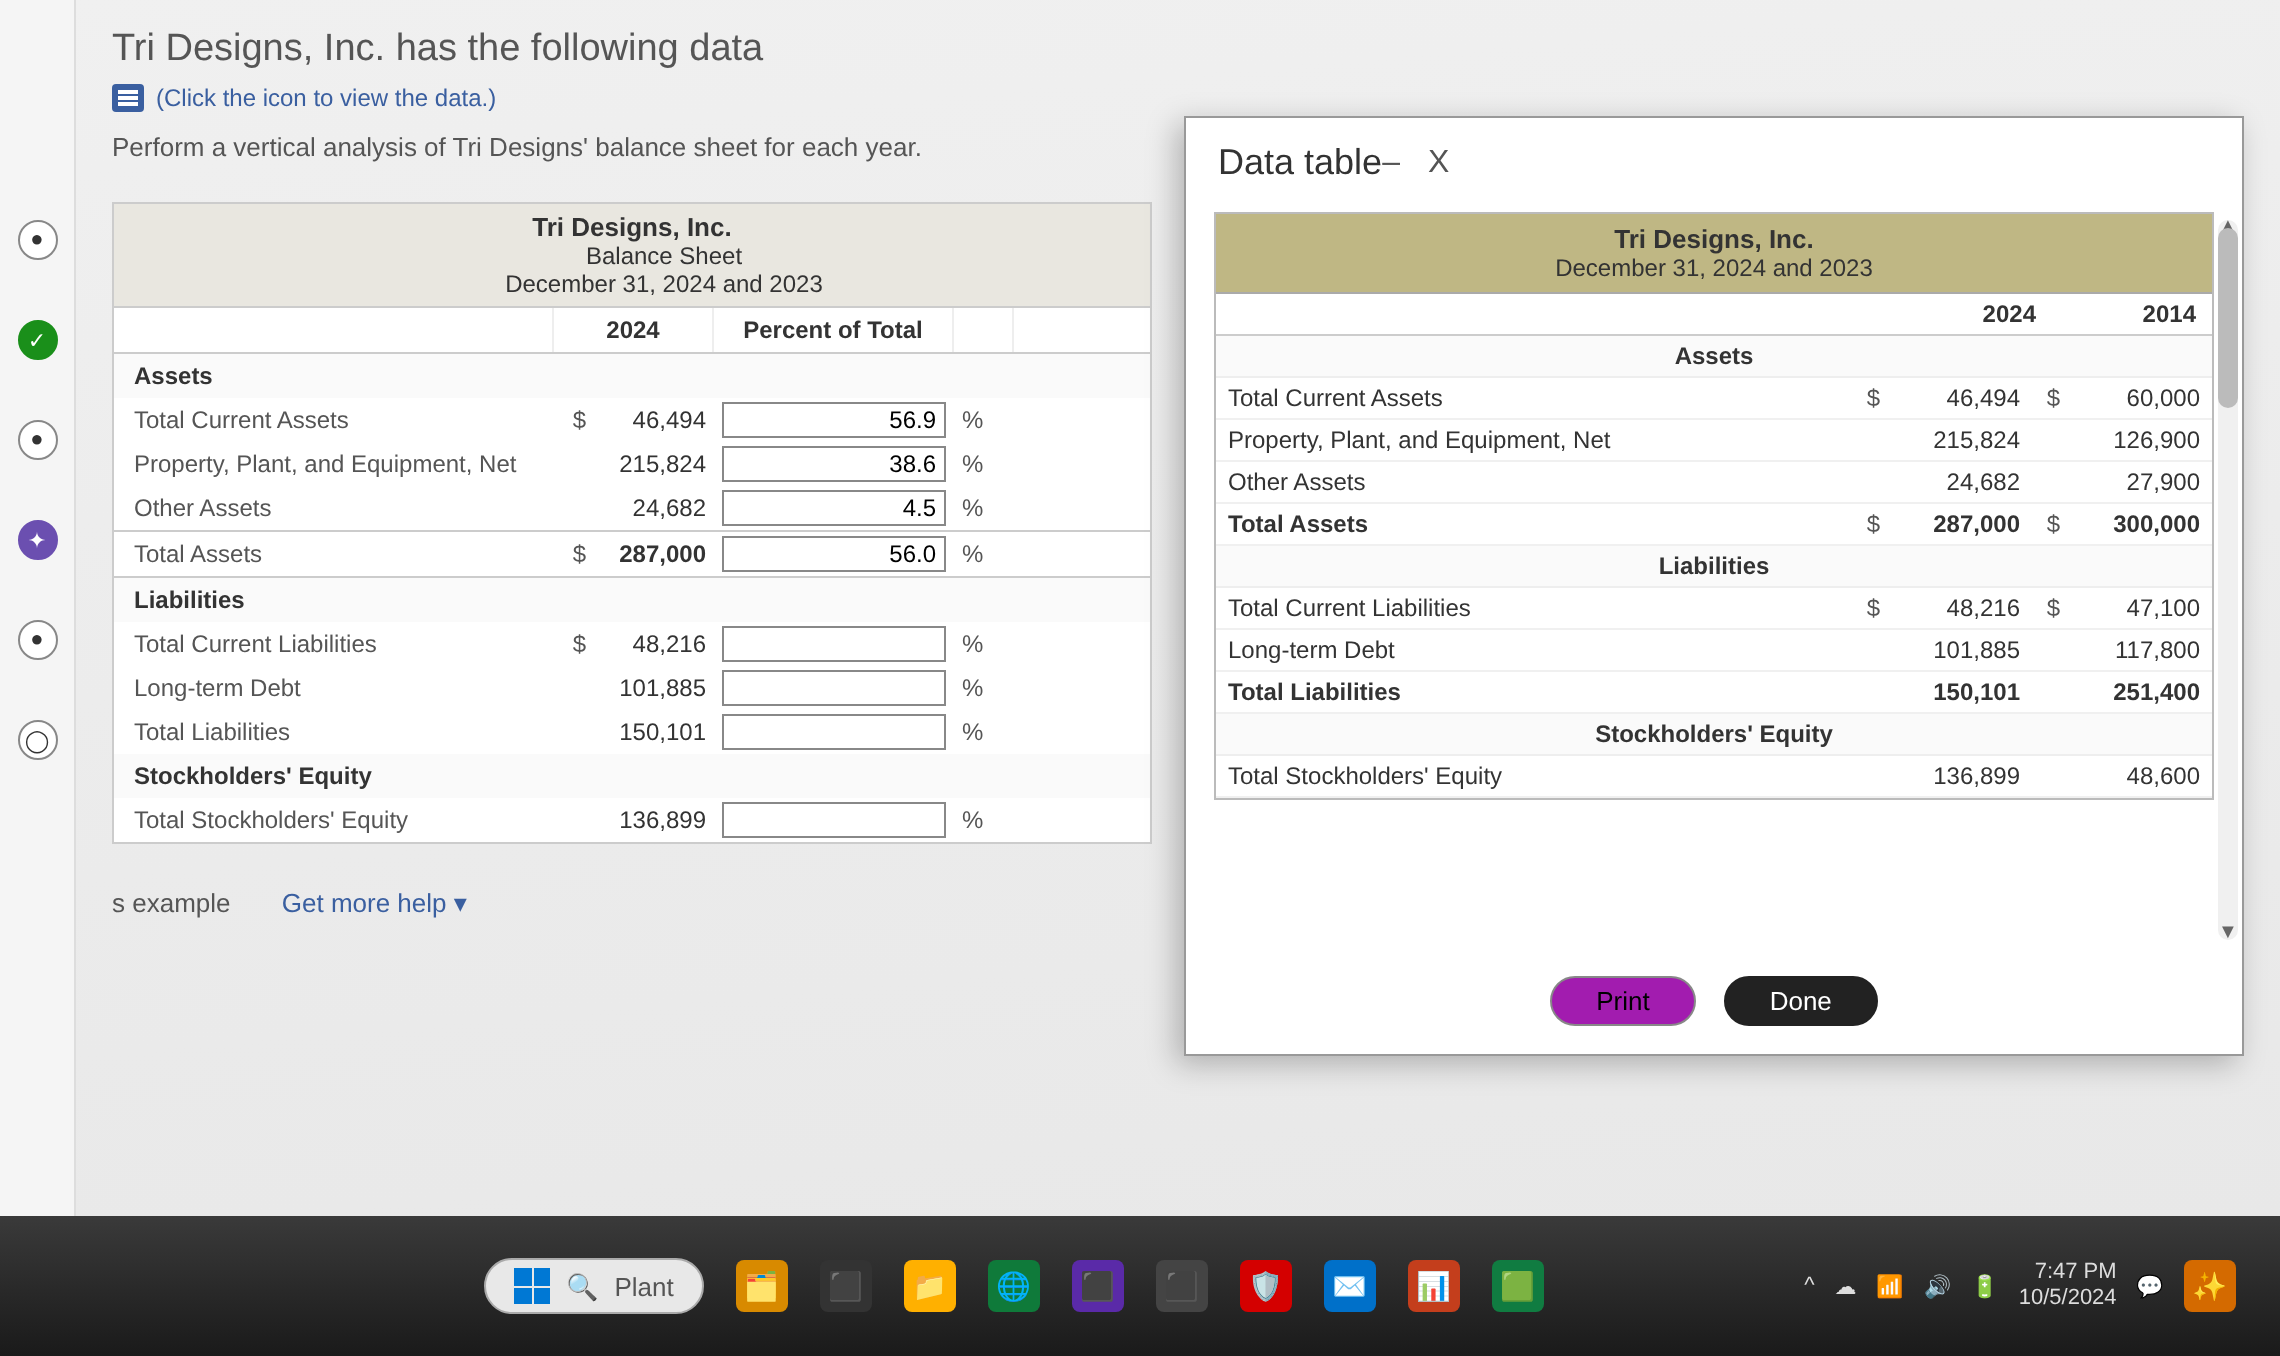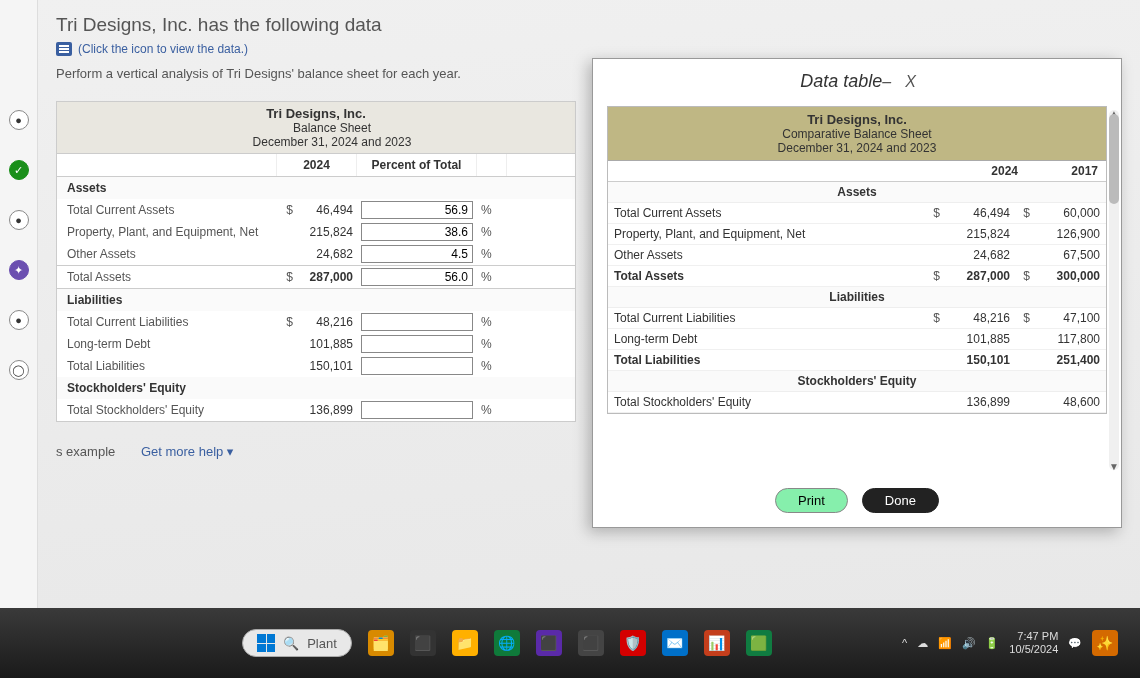--- a/index.html
+++ b/index.html
@@ -25,39 +25,39 @@
   .ws-row > div { padding:2px 4px; }
   .ws-label { text-align:left; color:#555; font-size:12px; padding-left:10px !important;}
   .ws-cur { text-align:right; color:#555;}
   .ws-amt { text-align:right; color:#333; }
   .ws-input { height:18px; border:1px solid #888; background:#fff; text-align:right; padding:0 4px; font-size:12px; width:100%;}
   .ws-pct { color:#555;}
   .helpbar { margin-top:22px; color:#3a5fa0; font-size:13px;}
 
   
   .modal { position:absolute; right:18px; top:58px; width:530px; height:470px; background:#fff; border:1px solid #999; box-shadow:-4px 4px 14px rgba(0,0,0,.25); display:flex; flex-direction:column;}
-  .modal-head { display:flex; align-items:center; justify-content:center; padding:12px 14px 8px 16px;font-style:italic;}
+  .modal-head { display:flex; align-items:center; justify-content:flex-start; padding:12px 14px 8px 16px;}
   .modal-title { font-size:18px; color:#333;}
   .modal-ctrls { display:flex; gap:14px; font-size:16px; color:#555;}
   .modal-body { flex:1; padding:6px 14px 6px 14px; overflow:auto; position:relative;}
   .modal-table { border:1px solid #bbb; }
   .mt-head { background:#bfb784; text-align:center; padding:5px 0; border-bottom:1px solid #aaa;}
   .mt-head div { font-size:13px; font-weight:bold;}
   .mt-sub { font-size:12px !important; font-weight:normal !important; }
   .mt-cols { display:grid; grid-template-columns: 1fr 80px 80px; border-bottom:1px solid #ccc; font-weight:bold; text-align:right;}
   .mt-cols > div { padding:3px 8px;}
   .mt-section { text-align:center; font-weight:bold; padding:3px 0; background:#fafafa; border-bottom:1px solid #eee;}
   .mt-row { display:grid; grid-template-columns: 1fr 20px 70px 20px 70px; border-bottom:1px solid #f0f0f0;}
   .mt-row > div { padding:3px 6px; font-size:12px;}
   .mt-lbl { text-align:left;}
   .mt-cur { text-align:right; color:#555;}
   .mt-val { text-align:right;}
   .mt-row.total .mt-val, .mt-row.total .mt-lbl { font-weight:bold; }
   .modal-foot { padding:8px 14px 14px; display:flex; justify-content:center; gap:14px;}
-  .btn { border:1px solid #888; border-radius:16px; padding:4px 22px; font-size:13px; background:#86efac;}
+  .btn { border:1px solid #888; border-radius:16px; padding:4px 22px; font-size:13px; background:#a21caf;}
   .btn.primary { background:#222; color:#fff; border-color:#222;}
   .scroll-ind { position:absolute; right:2px; top:10px; bottom:10px; width:10px; background:#f0f0f0; border-radius:5px;}
   .scroll-thumb{ position:absolute; left:0; right:0; top:4px; height:90px; background:#bbb; border-radius:5px;}
   .tri-up, .tri-dn { font-size:10px; color:#666; position:absolute; left:0; right:0; text-align:center;}
   .tri-up{top:-2px;} .tri-dn{bottom:-2px;}
 
   
   .taskbar { position:absolute; left:0; right:0; bottom:0; height:70px; background:linear-gradient(#3a3a3a,#1a1a1a); display:flex; align-items:center; padding:0 22px; justify-content:space-between;}
   .tb-center { display:flex; align-items:center; gap:16px; margin-left:220px;}
   .search-pill { display:flex; align-items:center; gap:8px; background:#e8e8e8; border-radius:18px; padding:4px 14px; color:#555; font-size:13px; border:1px solid #aaa;}
@@ -179,27 +179,26 @@
           <div class="modal-title">Data table</div>
           <div class="modal-ctrls">
             <span>–</span>
             <span>X</span>
           </div>
         </div>
         <div class="modal-body">
           <div class="modal-table">
             <div class="mt-head">
               <div>Tri Designs, Inc.</div>
-              <div class="mt-sub">Comparative Balance Sheet</div>
               <div class="mt-sub">December 31, 2024 and 2023</div>
             </div>
             <div class="mt-cols">
               <div></div>
               <div>2024</div>
-              <div>2017</div>
+              <div>2014</div>
             </div>
             <div class="mt-section">Assets</div>
             <div class="mt-row">
                 <div class="mt-lbl">Total Current Assets</div>
                 <div class="mt-cur">$</div>
                 <div class="mt-val">46,494</div>
                 <div class="mt-cur">$</div>
                 <div class="mt-val">60,000</div>
               </div>
             <div class="mt-row">
@@ -207,21 +206,21 @@
                 <div class="mt-cur"></div>
                 <div class="mt-val">215,824</div>
                 <div class="mt-cur"></div>
                 <div class="mt-val">126,900</div>
               </div>
             <div class="mt-row">
                 <div class="mt-lbl">Other Assets</div>
                 <div class="mt-cur"></div>
                 <div class="mt-val">24,682</div>
                 <div class="mt-cur"></div>
-                <div class="mt-val">67,500</div>
+                <div class="mt-val">27,900</div>
               </div>
             <div class="mt-row total">
                 <div class="mt-lbl">Total Assets</div>
                 <div class="mt-cur">$</div>
                 <div class="mt-val">287,000</div>
                 <div class="mt-cur">$</div>
                 <div class="mt-val">300,000</div>
               </div>
             <div class="mt-section">Liabilities</div>
             <div class="mt-row">

